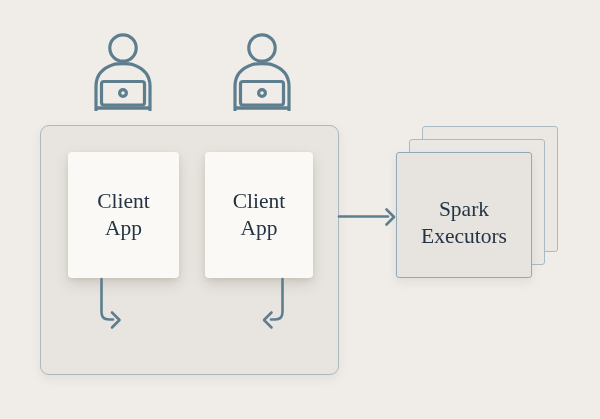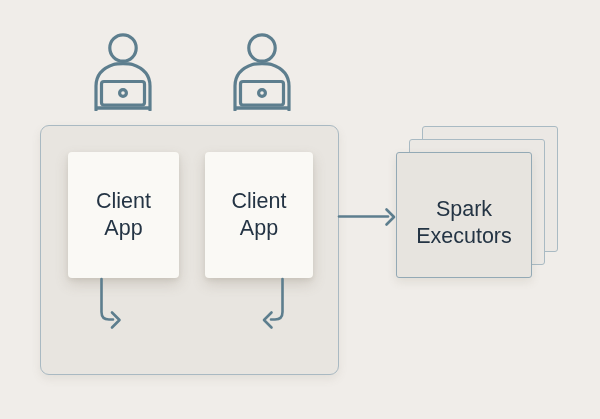--- a/index.html
+++ b/index.html
@@ -9,20 +9,21 @@
     height: 419px;
     overflow: hidden;
     font-family: "Liberation Sans", sans-serif;
     background: var(--background, #f0ede9);
   }
   .canvas {
     position: relative;
     width: 600px;
     height: 419px;
     background: var(--background, #f0ede9);
+    font-family: Liberation Serif, serif;
   }
   .person {
     position: absolute;
     width: 62px;
     height: 80px;
     color: var(--stroke, #5d7e8e);
   }
   .person.p1 { left: 92px; top: 31px; }
   .person.p2 { left: 231px; top: 31px; }
 

